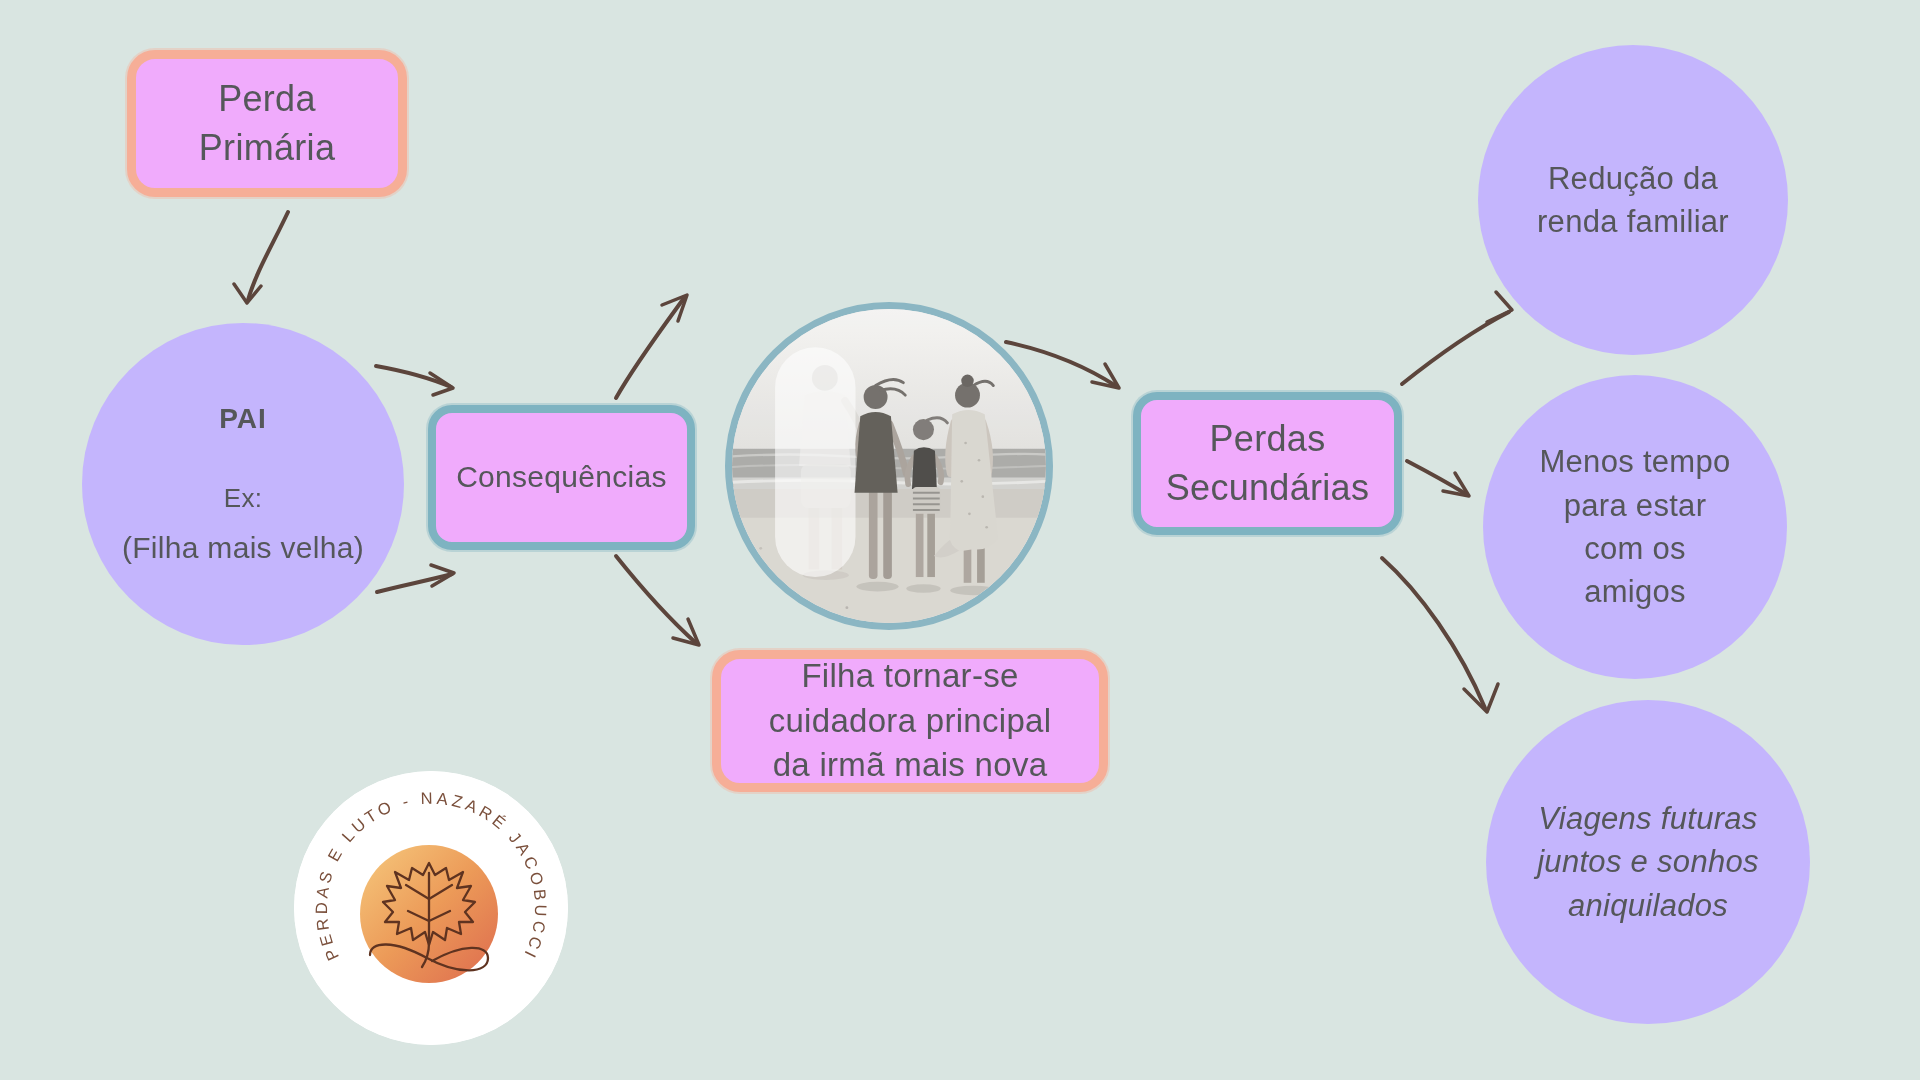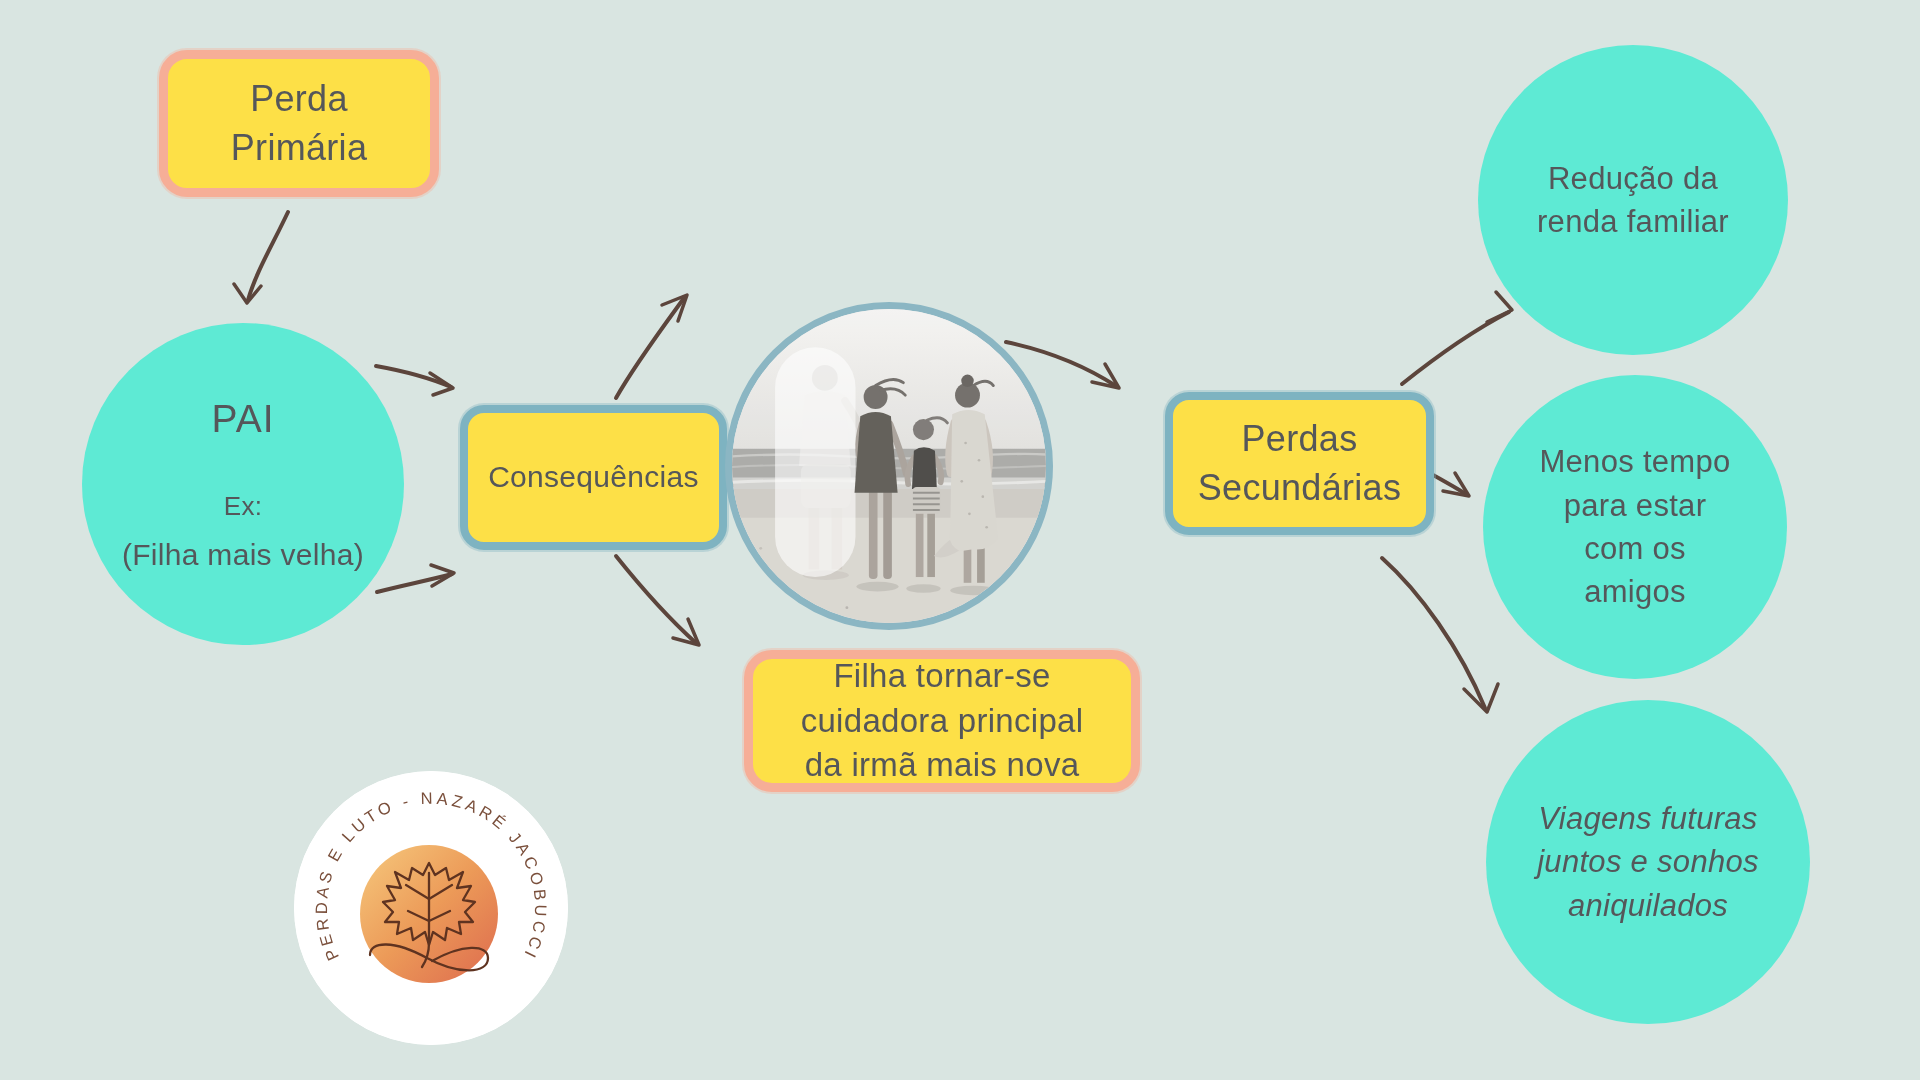--- a/index.html
+++ b/index.html
@@ -3,37 +3,37 @@
 <meta charset="utf-8">
 <style>
   html,body{margin:0;padding:0;background:#c9d8d5;}
   .canvas{
     position:relative;width:1920px;height:1080px;overflow:hidden;
     background:#d9e5e1;
     font-family:"Liberation Sans","DejaVu Sans",sans-serif;
     color:#55575a;
   }
   .node-box{
-    position:absolute;background:#fde047;box-sizing:border-box;
+    position:absolute;background:#f0abfc;box-sizing:border-box;
     display:flex;align-items:center;justify-content:center;text-align:center;
-    line-height:1.35;letter-spacing:0.3px;margin-left:32px;
+    line-height:1.35;letter-spacing:0.3px;
   }
   .salmon{border:9px solid #f6ae97;border-radius:28px;
     box-shadow:0 0 0 2px rgba(246,174,151,0.35);}
   .blue{border:8px solid #7eb3c1;border-radius:24px;
     box-shadow:0 0 0 2px rgba(126,179,193,0.35);}
   .circle{
-    position:absolute;border-radius:50%;background:#5eead4;
+    position:absolute;border-radius:50%;background:#c4b5fd;
     display:flex;flex-direction:column;align-items:center;justify-content:center;
     text-align:center;line-height:1.4;letter-spacing:0.3px;
   }
   #box-perda-primaria{left:127px;top:50px;width:280px;height:147px;font-size:36px;}
   #box-perda-primaria span{max-width:180px;display:inline-block;}
   #circle-pai{left:82px;top:323px;width:322px;height:322px;}
-  .pai-title{font-size:39px;font-weight:normal;letter-spacing:1px;}
+  .pai-title{font-size:28px;font-weight:bold;letter-spacing:1px;}
   .pai-ex{font-size:26px;margin-top:42px;text-align:center;}
   .pai-detail{font-size:30px;margin-top:10px;}
   #box-consequencias{left:428px;top:405px;width:267px;height:145px;font-size:30px;justify-content:center;}
   #box-mae{left:737px;top:113px;width:318px;height:167px;font-size:34px;}
   #box-mae span{max-width:260px;display:inline-block;}
   #box-filha{left:712px;top:650px;width:396px;height:142px;font-size:33px;}
   #box-filha span{max-width:312px;display:inline-block;}
   #box-perdas-sec{left:1133px;top:392px;width:269px;height:143px;font-size:36px;}
   #box-perdas-sec span{max-width:225px;display:inline-block;}
   #circle-renda{left:1478px;top:45px;width:310px;height:310px;font-size:31px;}

